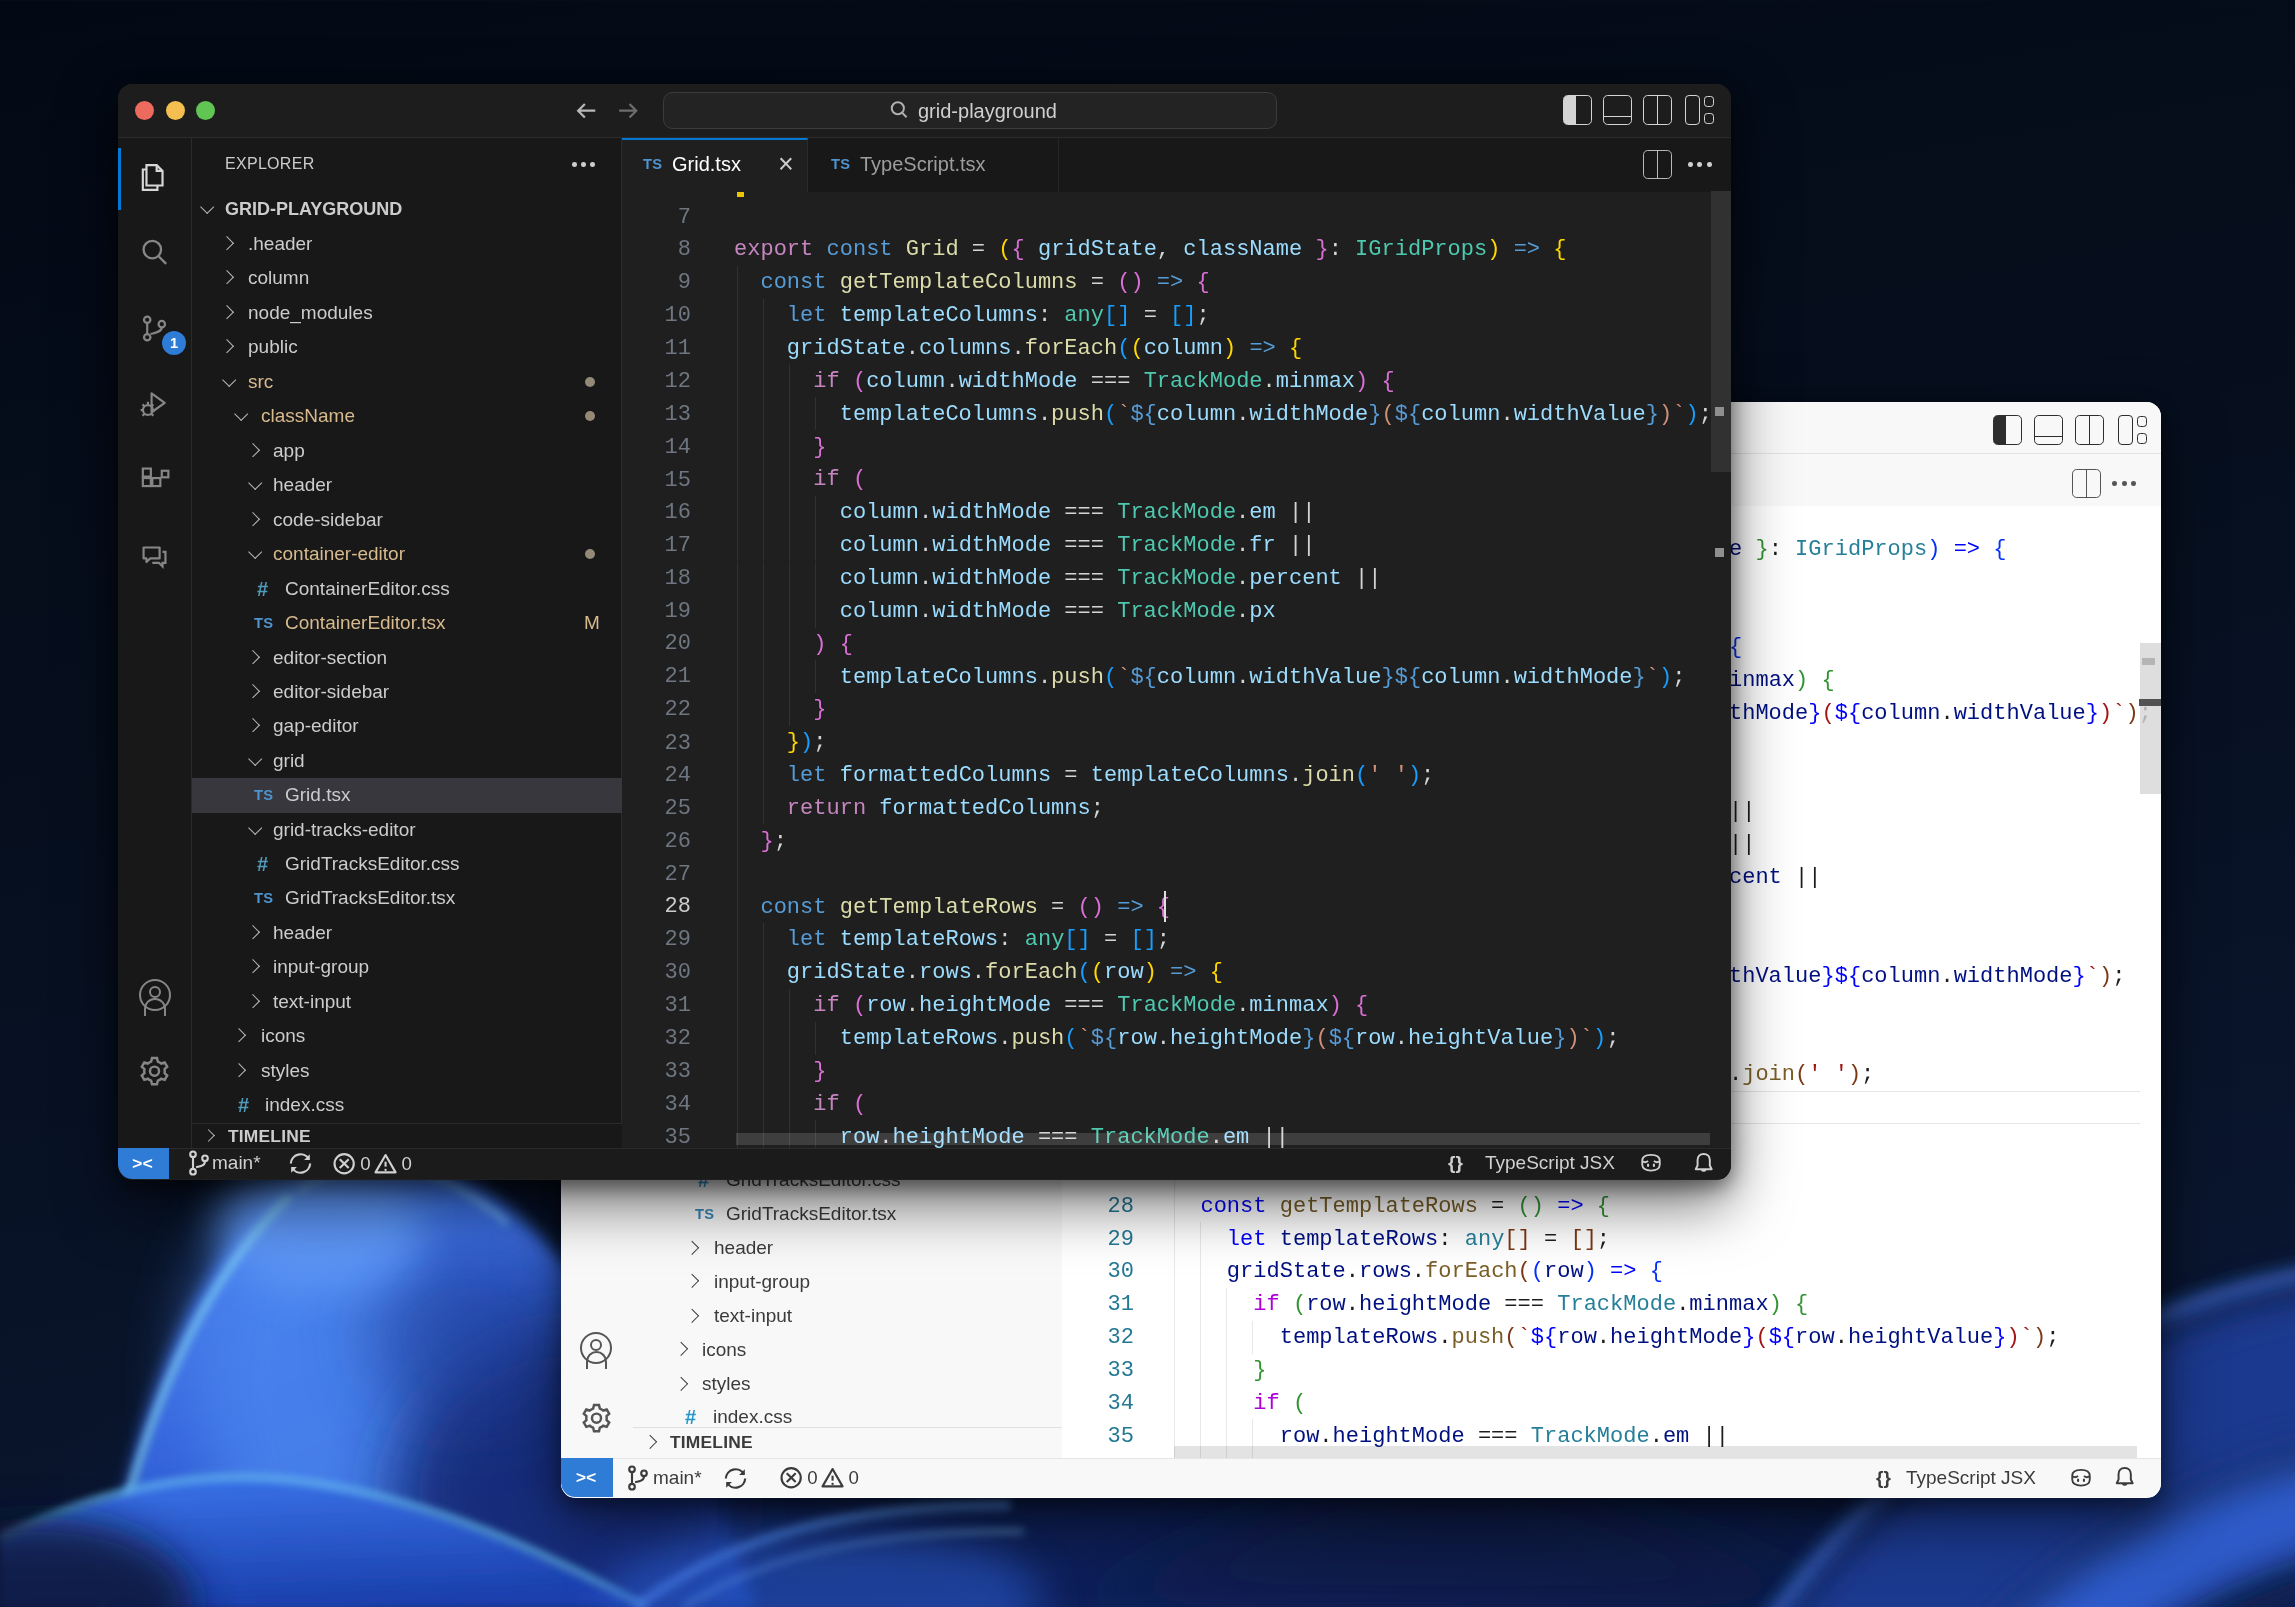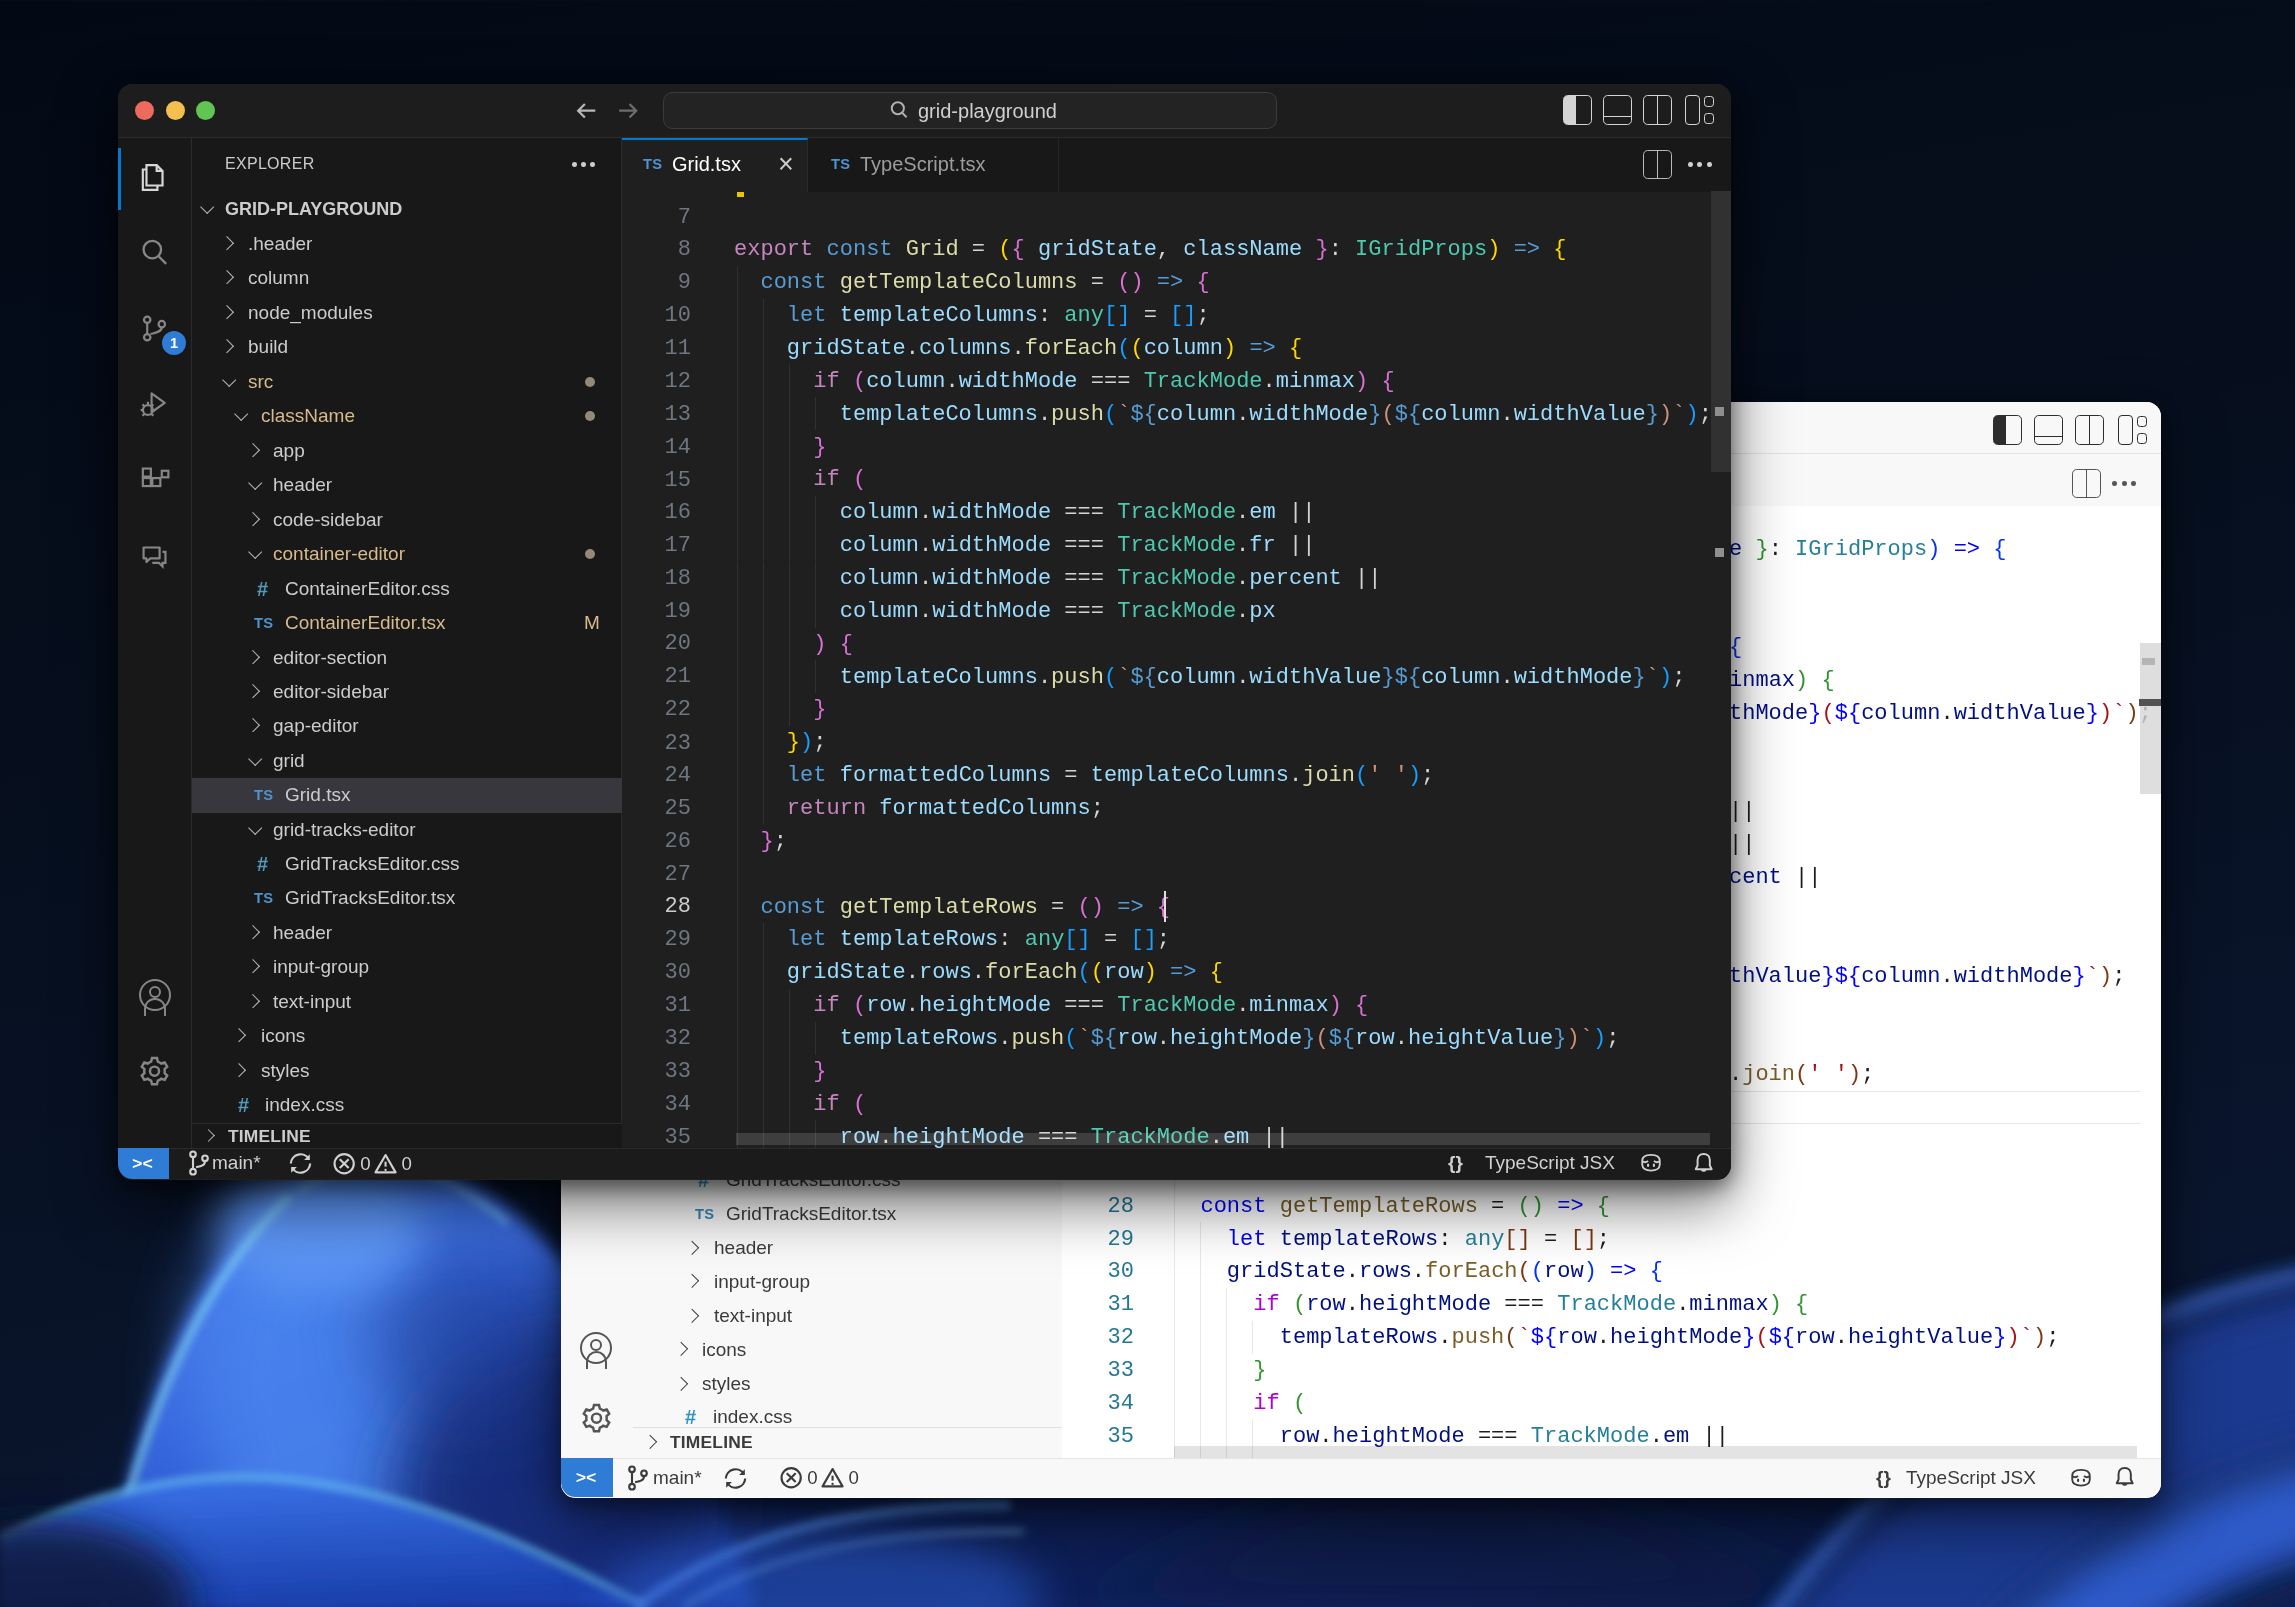--- a/index.html
+++ b/index.html
@@ -402,21 +402,21 @@
 <div class="abs" style="left:74px;top:694px;width:430px;height:35px;background:#37373d;"></div>
 <div style="position:absolute;left:84px;top:118px;width:9.4px;height:9.4px;border-right:1.7px solid #b8b8b8;border-bottom:1.7px solid #b8b8b8;transform:rotate(45deg)"></div>
 <div style="position:absolute;left:107px;top:125px;transform:translateY(-50%);font:700 18px 'Liberation Sans',sans-serif;color:#cccccc;letter-spacing:0px;white-space:pre;">GRID-PLAYGROUND</div>
 <div style="position:absolute;left:104px;top:154px;width:9.4px;height:9.4px;border-right:1.7px solid #b8b8b8;border-bottom:1.7px solid #b8b8b8;transform:rotate(-45deg)"></div>
 <div style="position:absolute;left:130px;top:160px;transform:translateY(-50%);font:400 19px 'Liberation Sans',sans-serif;color:#cccccc;letter-spacing:0px;white-space:pre;">.header</div>
 <div style="position:absolute;left:104px;top:188px;width:9.4px;height:9.4px;border-right:1.7px solid #b8b8b8;border-bottom:1.7px solid #b8b8b8;transform:rotate(-45deg)"></div>
 <div style="position:absolute;left:130px;top:194px;transform:translateY(-50%);font:400 19px 'Liberation Sans',sans-serif;color:#cccccc;letter-spacing:0px;white-space:pre;">column</div>
 <div style="position:absolute;left:104px;top:223px;width:9.4px;height:9.4px;border-right:1.7px solid #b8b8b8;border-bottom:1.7px solid #b8b8b8;transform:rotate(-45deg)"></div>
 <div style="position:absolute;left:130px;top:229px;transform:translateY(-50%);font:400 19px 'Liberation Sans',sans-serif;color:#cccccc;letter-spacing:0px;white-space:pre;">node_modules</div>
 <div style="position:absolute;left:104px;top:257px;width:9.4px;height:9.4px;border-right:1.7px solid #b8b8b8;border-bottom:1.7px solid #b8b8b8;transform:rotate(-45deg)"></div>
-<div style="position:absolute;left:130px;top:263px;transform:translateY(-50%);font:400 19px 'Liberation Sans',sans-serif;color:#cccccc;letter-spacing:0px;white-space:pre;">build</div>
+<div style="position:absolute;left:130px;top:263px;transform:translateY(-50%);font:400 19px 'Liberation Sans',sans-serif;color:#cccccc;letter-spacing:0px;white-space:pre;">public</div>
 <div style="position:absolute;left:106px;top:291px;width:9.4px;height:9.4px;border-right:1.7px solid #b8b8b8;border-bottom:1.7px solid #b8b8b8;transform:rotate(45deg)"></div>
 <div style="position:absolute;left:130px;top:298px;transform:translateY(-50%);font:400 19px 'Liberation Sans',sans-serif;color:#d7ba8d;letter-spacing:0px;white-space:pre;">src</div>
 <div class="abs" style="left:467px;top:293px;width:10px;height:10px;border-radius:50%;background:#948977;"></div>
 <div style="position:absolute;left:118px;top:325px;width:9.4px;height:9.4px;border-right:1.7px solid #b8b8b8;border-bottom:1.7px solid #b8b8b8;transform:rotate(45deg)"></div>
 <div style="position:absolute;left:143px;top:332px;transform:translateY(-50%);font:400 19px 'Liberation Sans',sans-serif;color:#d7ba8d;letter-spacing:0px;white-space:pre;">className</div>
 <div class="abs" style="left:467px;top:327px;width:10px;height:10px;border-radius:50%;background:#948977;"></div>
 <div style="position:absolute;left:130px;top:361px;width:9.4px;height:9.4px;border-right:1.7px solid #b8b8b8;border-bottom:1.7px solid #b8b8b8;transform:rotate(-45deg)"></div>
 <div style="position:absolute;left:155px;top:367px;transform:translateY(-50%);font:400 19px 'Liberation Sans',sans-serif;color:#cccccc;letter-spacing:0px;white-space:pre;">app</div>
 <div style="position:absolute;left:132px;top:394px;width:9.4px;height:9.4px;border-right:1.7px solid #b8b8b8;border-bottom:1.7px solid #b8b8b8;transform:rotate(45deg)"></div>
 <div style="position:absolute;left:155px;top:401px;transform:translateY(-50%);font:400 19px 'Liberation Sans',sans-serif;color:#cccccc;letter-spacing:0px;white-space:pre;">header</div>

